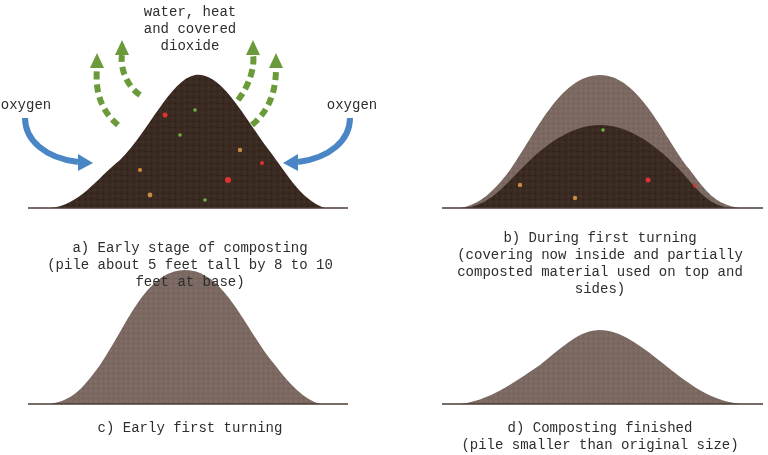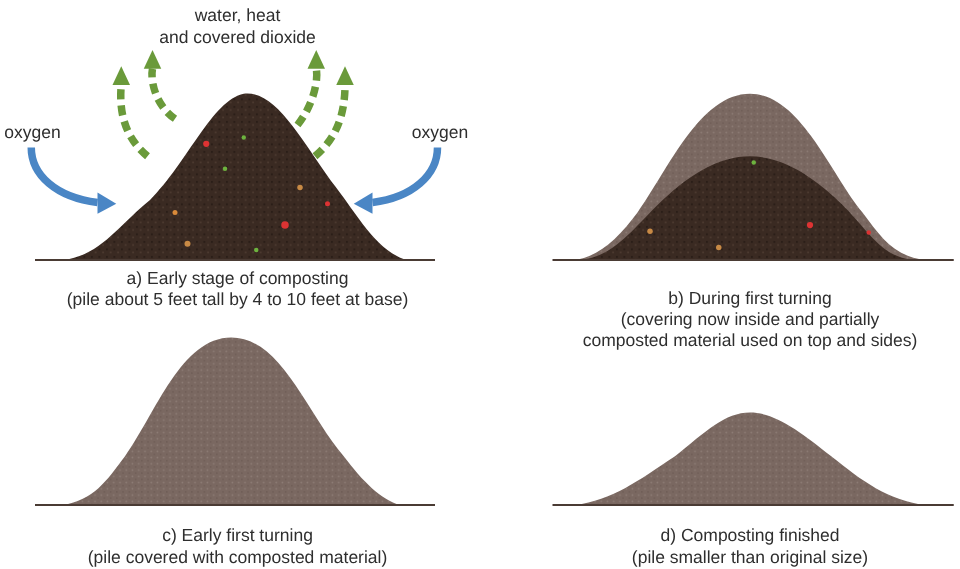--- a/index.html
+++ b/index.html
@@ -1,19 +1,19 @@
 <!DOCTYPE html>
 <html><head>
 <meta charset="utf-8">
 <style>
   html, body { margin:0; padding:0; background:#ffffff; }
   body { width:768px; height:455px; position:relative; overflow:hidden;
          font-family:"Liberation Sans", "DejaVu Sans", sans-serif; color:#2b2b2b; }
   .stage { position:absolute; left:0; top:0; width:768px; height:455px; }
-  .label { position:absolute; text-align:center; font-size:14px; line-height:17px; color:#2e2e2e; }
+  .label { position:absolute; text-align:center; font-size:14px; line-height:17px; color:#2e2e2e;font-family:Liberation Mono, monospace; }
   svg { position:absolute; left:0; top:0; }
 </style>
 </head>
 <body>
 
 <div class="stage">
 <svg width="768" height="455" viewBox="0 0 768 455">
   <defs>
     <pattern id="speckle" width="6" height="6" patternUnits="userSpaceOnUse">
       <rect width="6" height="6" fill="#3a2a22"></rect>
@@ -85,33 +85,32 @@
   </g>
 </svg>
 
 <div class="label" style="left:120px; top:4px; width:140px;">
   <div>water, heat</div>
   <div>and covered dioxide</div>
 </div>
 <div class="label" style="left:0px; top:97px; width:52px;">oxygen</div>
 <div class="label" style="left:326px; top:97px; width:52px;">oxygen</div>
 
-<div class="label" style="left:30px; top:214px; width:320px;">
+<div class="label" style="left:30px; top:240px; width:320px;">
   <div>a) Early stage of composting</div>
-  <div>(pile about 5 feet tall by 4 to 10 feet at base)</div>
+  <div>(pile about 5 feet tall by 8 to 10 feet at base)</div>
 </div>
 
 <div class="label" style="left:430px; top:230px; width:340px;">
   <div>b) During first turning</div>
   <div>(covering now inside and partially</div>
   <div>composted material used on top and sides)</div>
 </div>
 
 <div class="label" style="left:30px; top:420px; width:320px;">
   <div>c) Early first turning</div>
-  <div>(pile covered with composted material)</div>
 </div>
 
 <div class="label" style="left:430px; top:420px; width:340px;">
   <div>d) Composting finished</div>
   <div>(pile smaller than original size)</div>
 </div>
 </div>
 
 </body></html>

